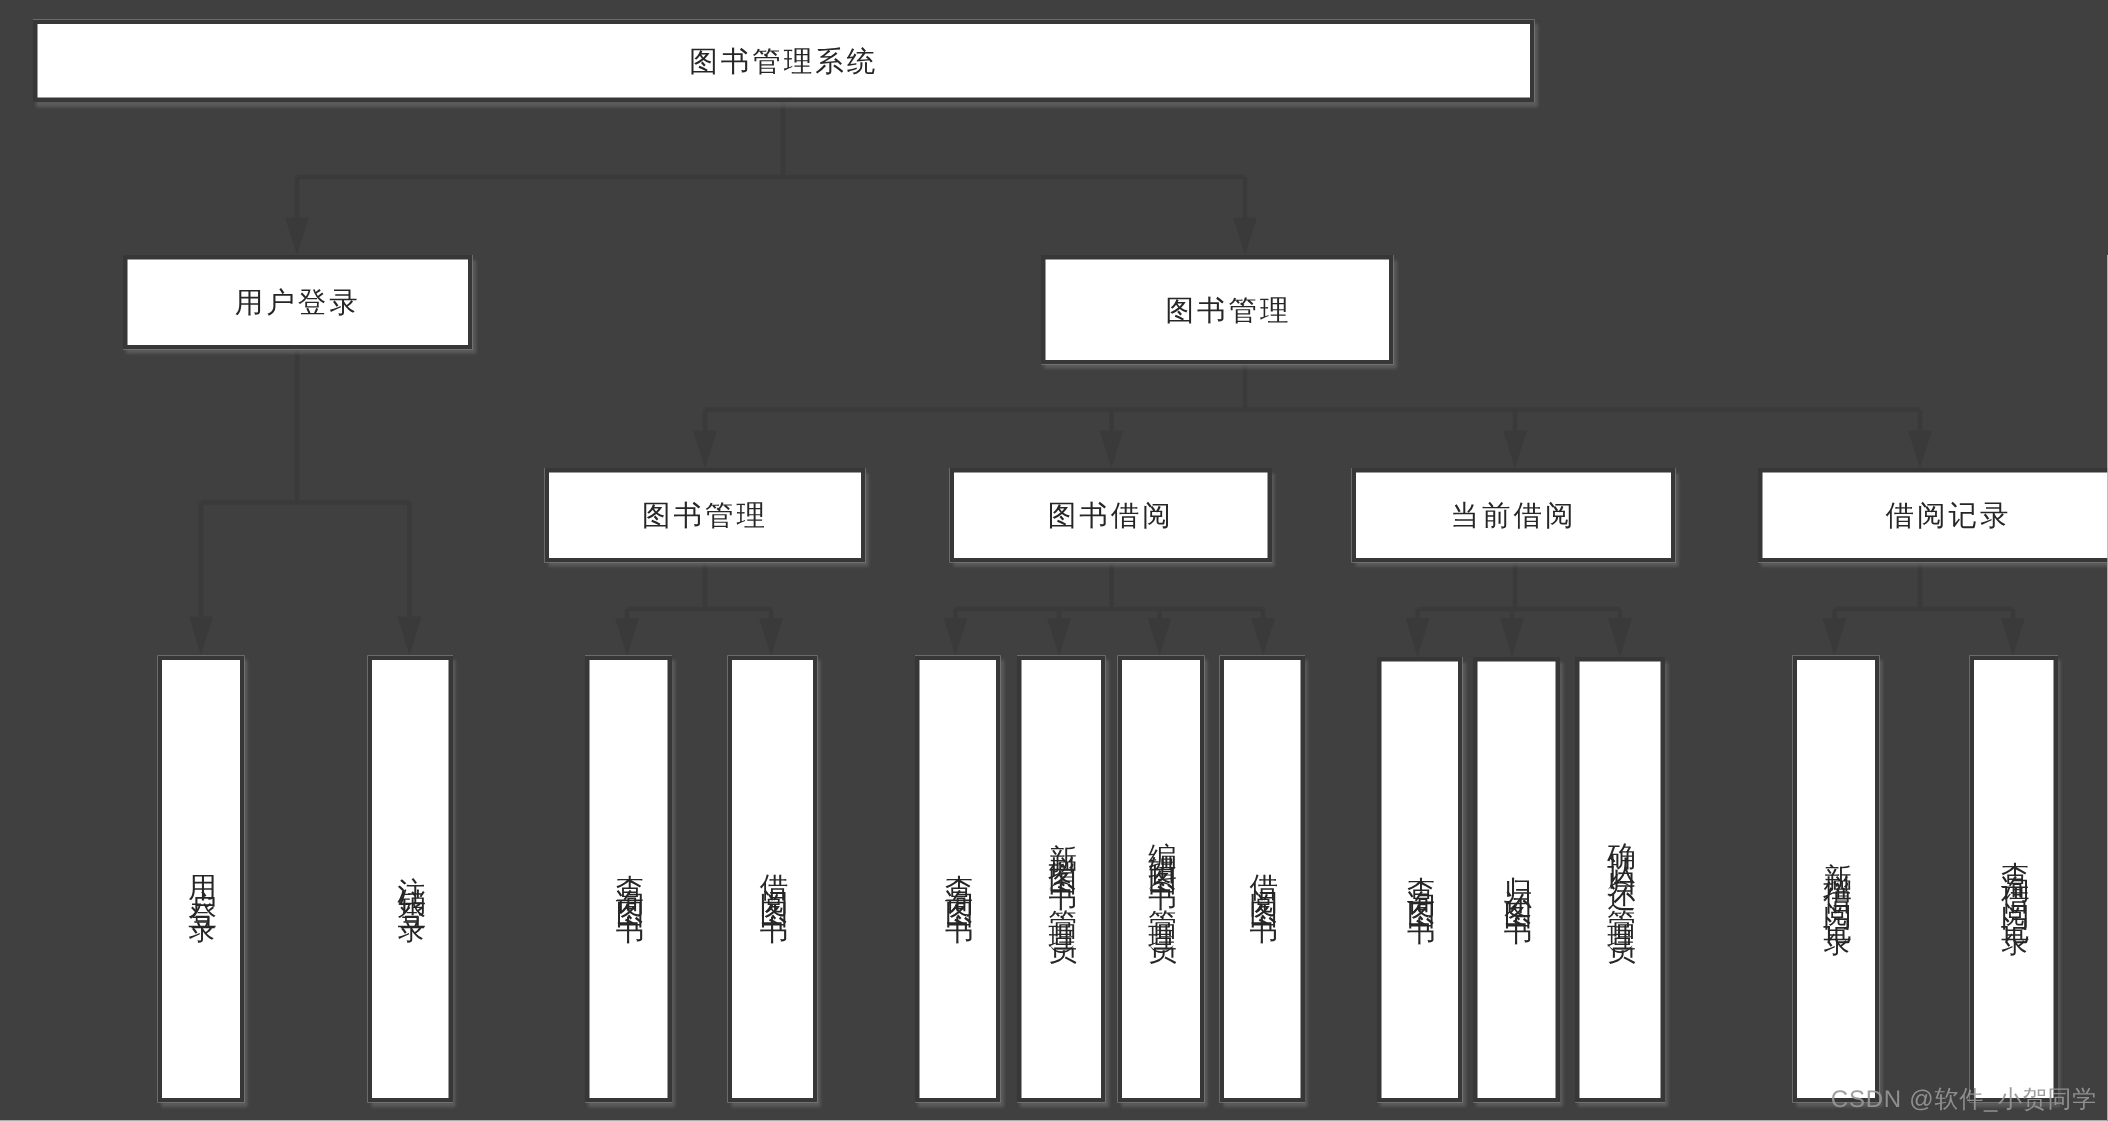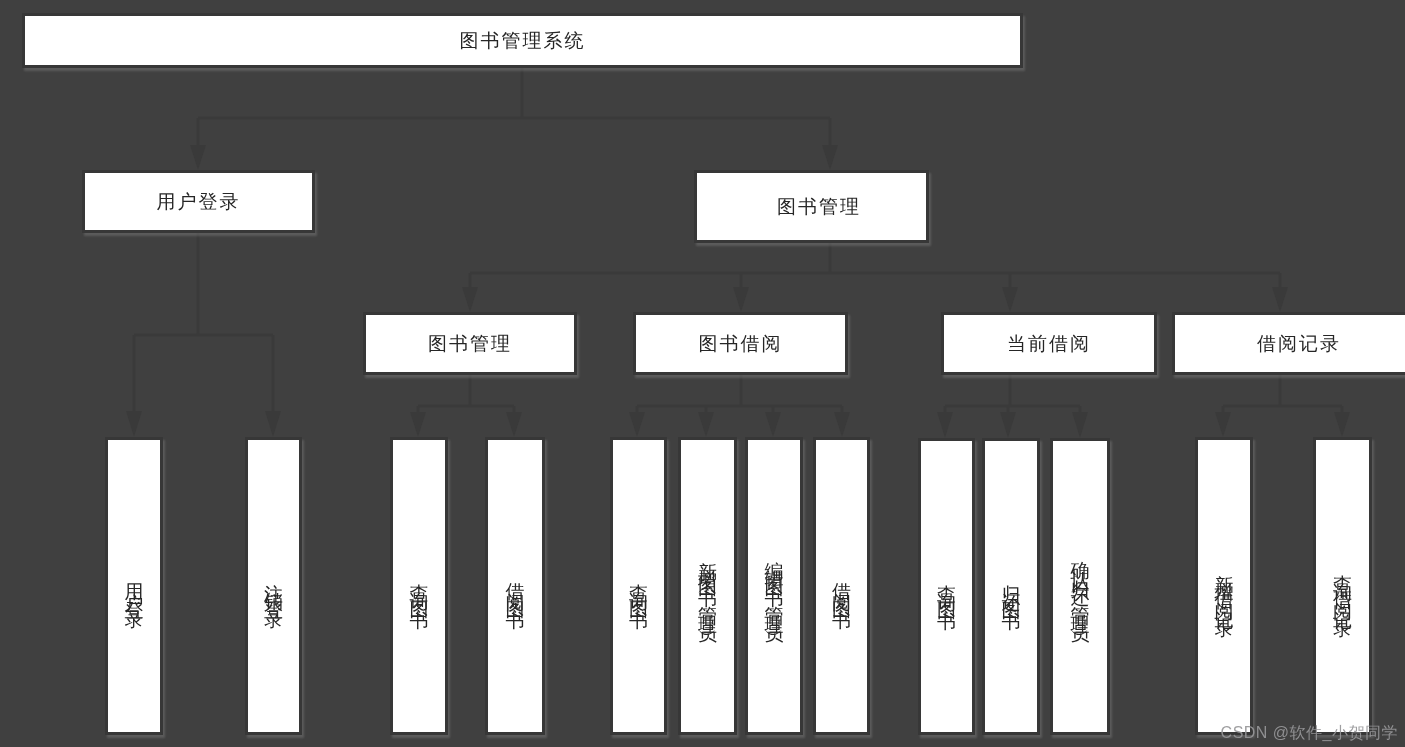--- a/index.html
+++ b/index.html
@@ -98,21 +98,21 @@
   <div class="node" style="left:694px; top:170px; width:235px; height:73px;padding-left:15px;">
     <span class="lbl">图书管理</span>
   </div>
 
   <div class="node" style="left:363px; top:312px; width:214px; height:63px;">
     <span class="lbl">图书管理</span>
   </div>
   <div class="node" style="left:633px; top:312px; width:215px; height:63px;">
     <span class="lbl">图书借阅</span>
   </div>
-  <div class="node" style="left:901px; top:312px; width:216px; height:63px;margin-left:40px;">
+  <div class="node" style="left:901px; top:312px; width:216px; height:63px;">
     <span class="lbl">当前借阅</span>
   </div>
   <div class="node" style="left:1172px; top:312px; width:254px; height:63px;">
     <span class="lbl">借阅记录</span>
   </div>
 
   <div class="node leaf" style="left:105px; top:437px; width:58px; height:298px;">
     <span class="lbl">用户登录</span>
   </div>
   <div class="node leaf" style="left:245px; top:437px; width:57px; height:298px;">

